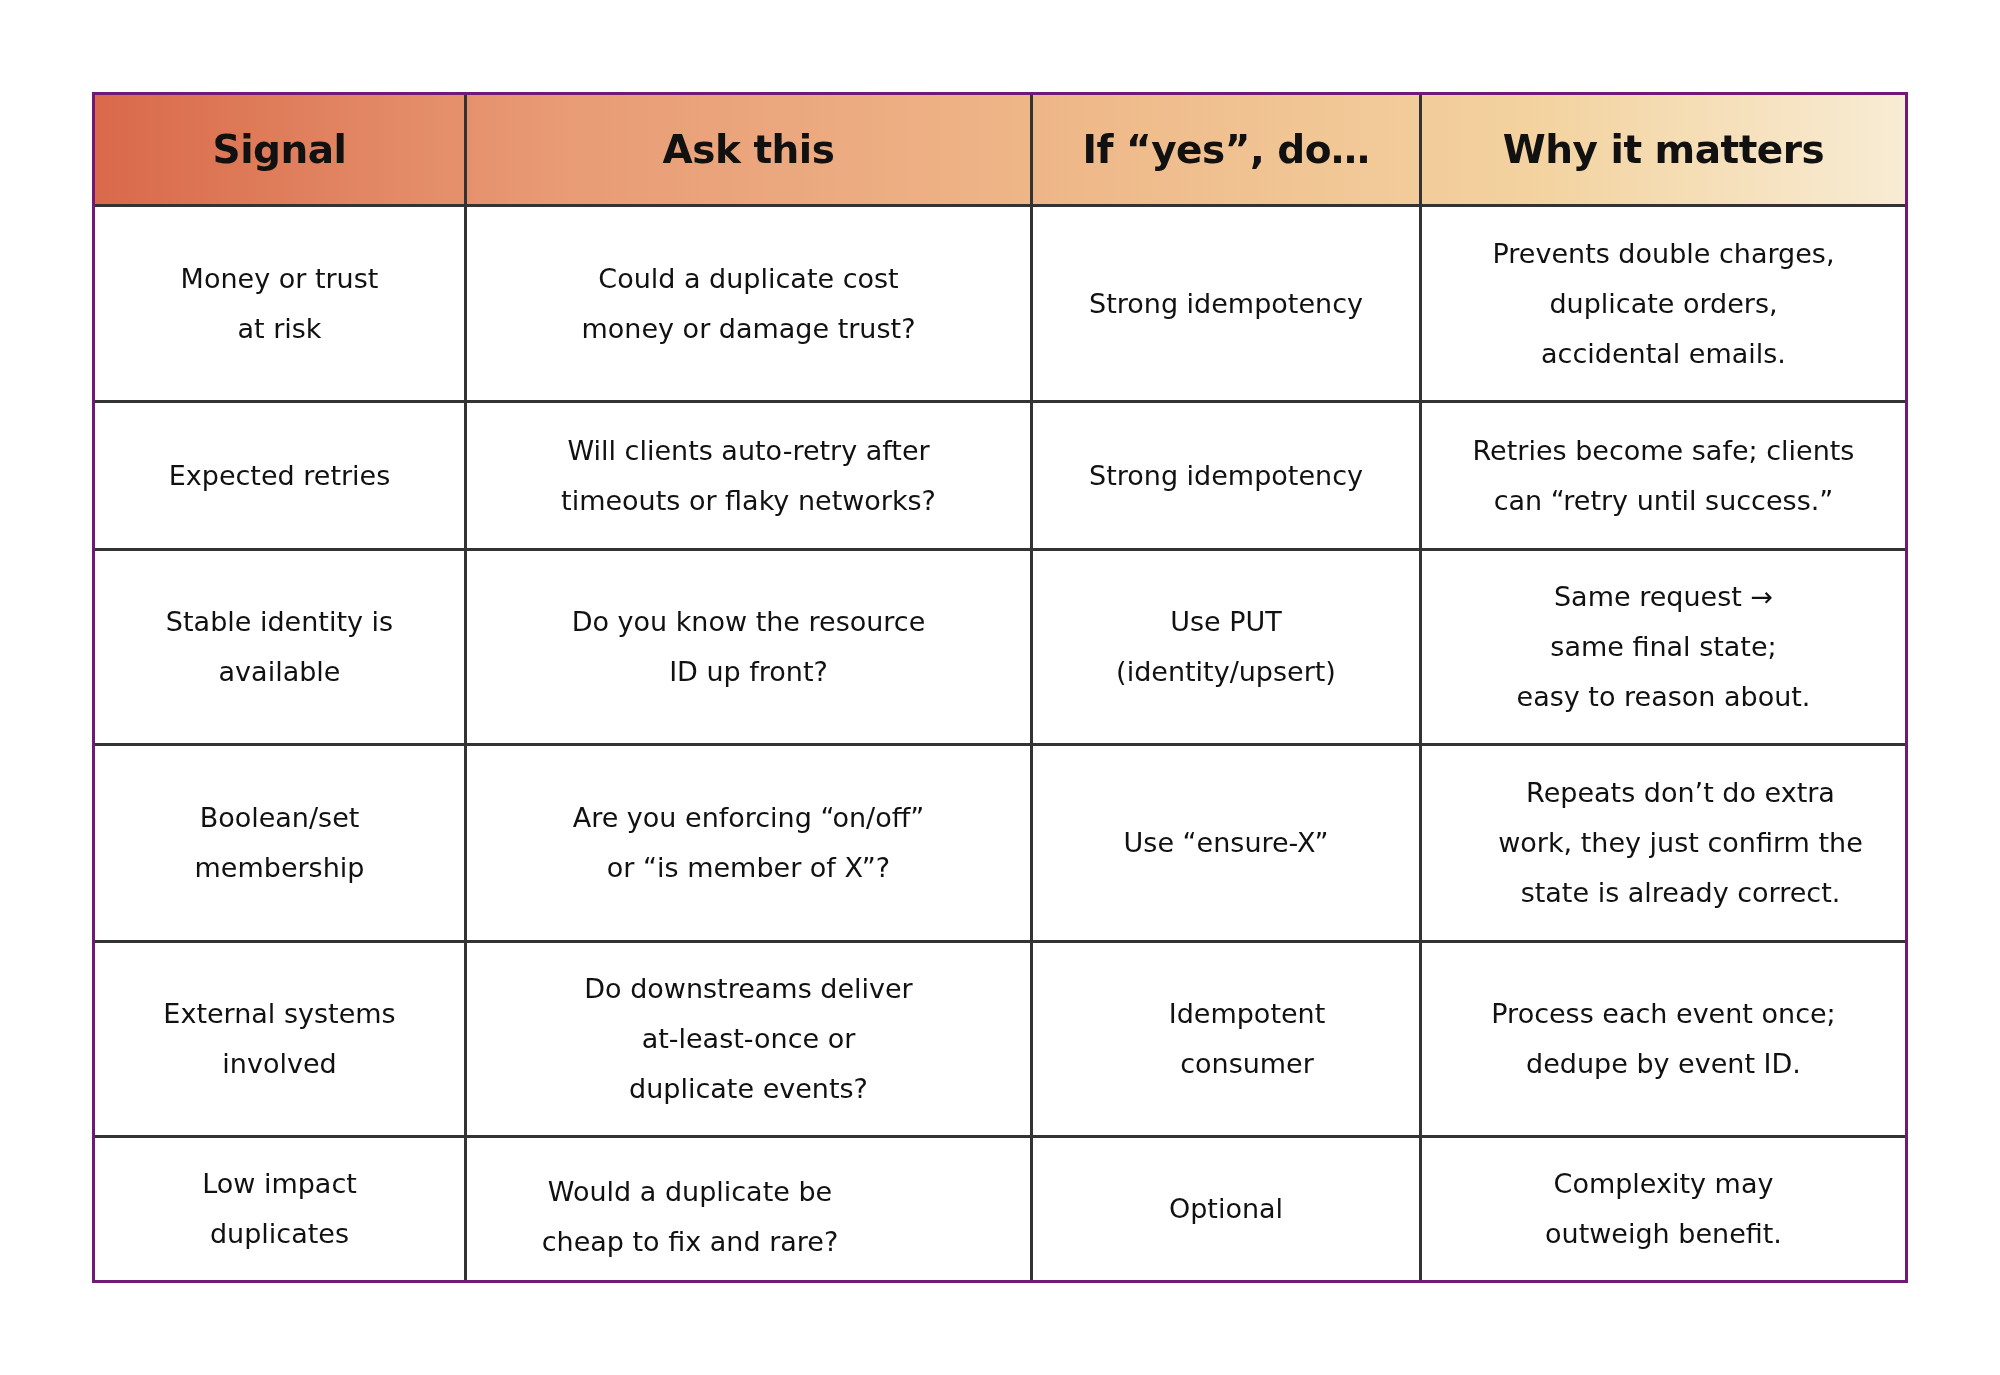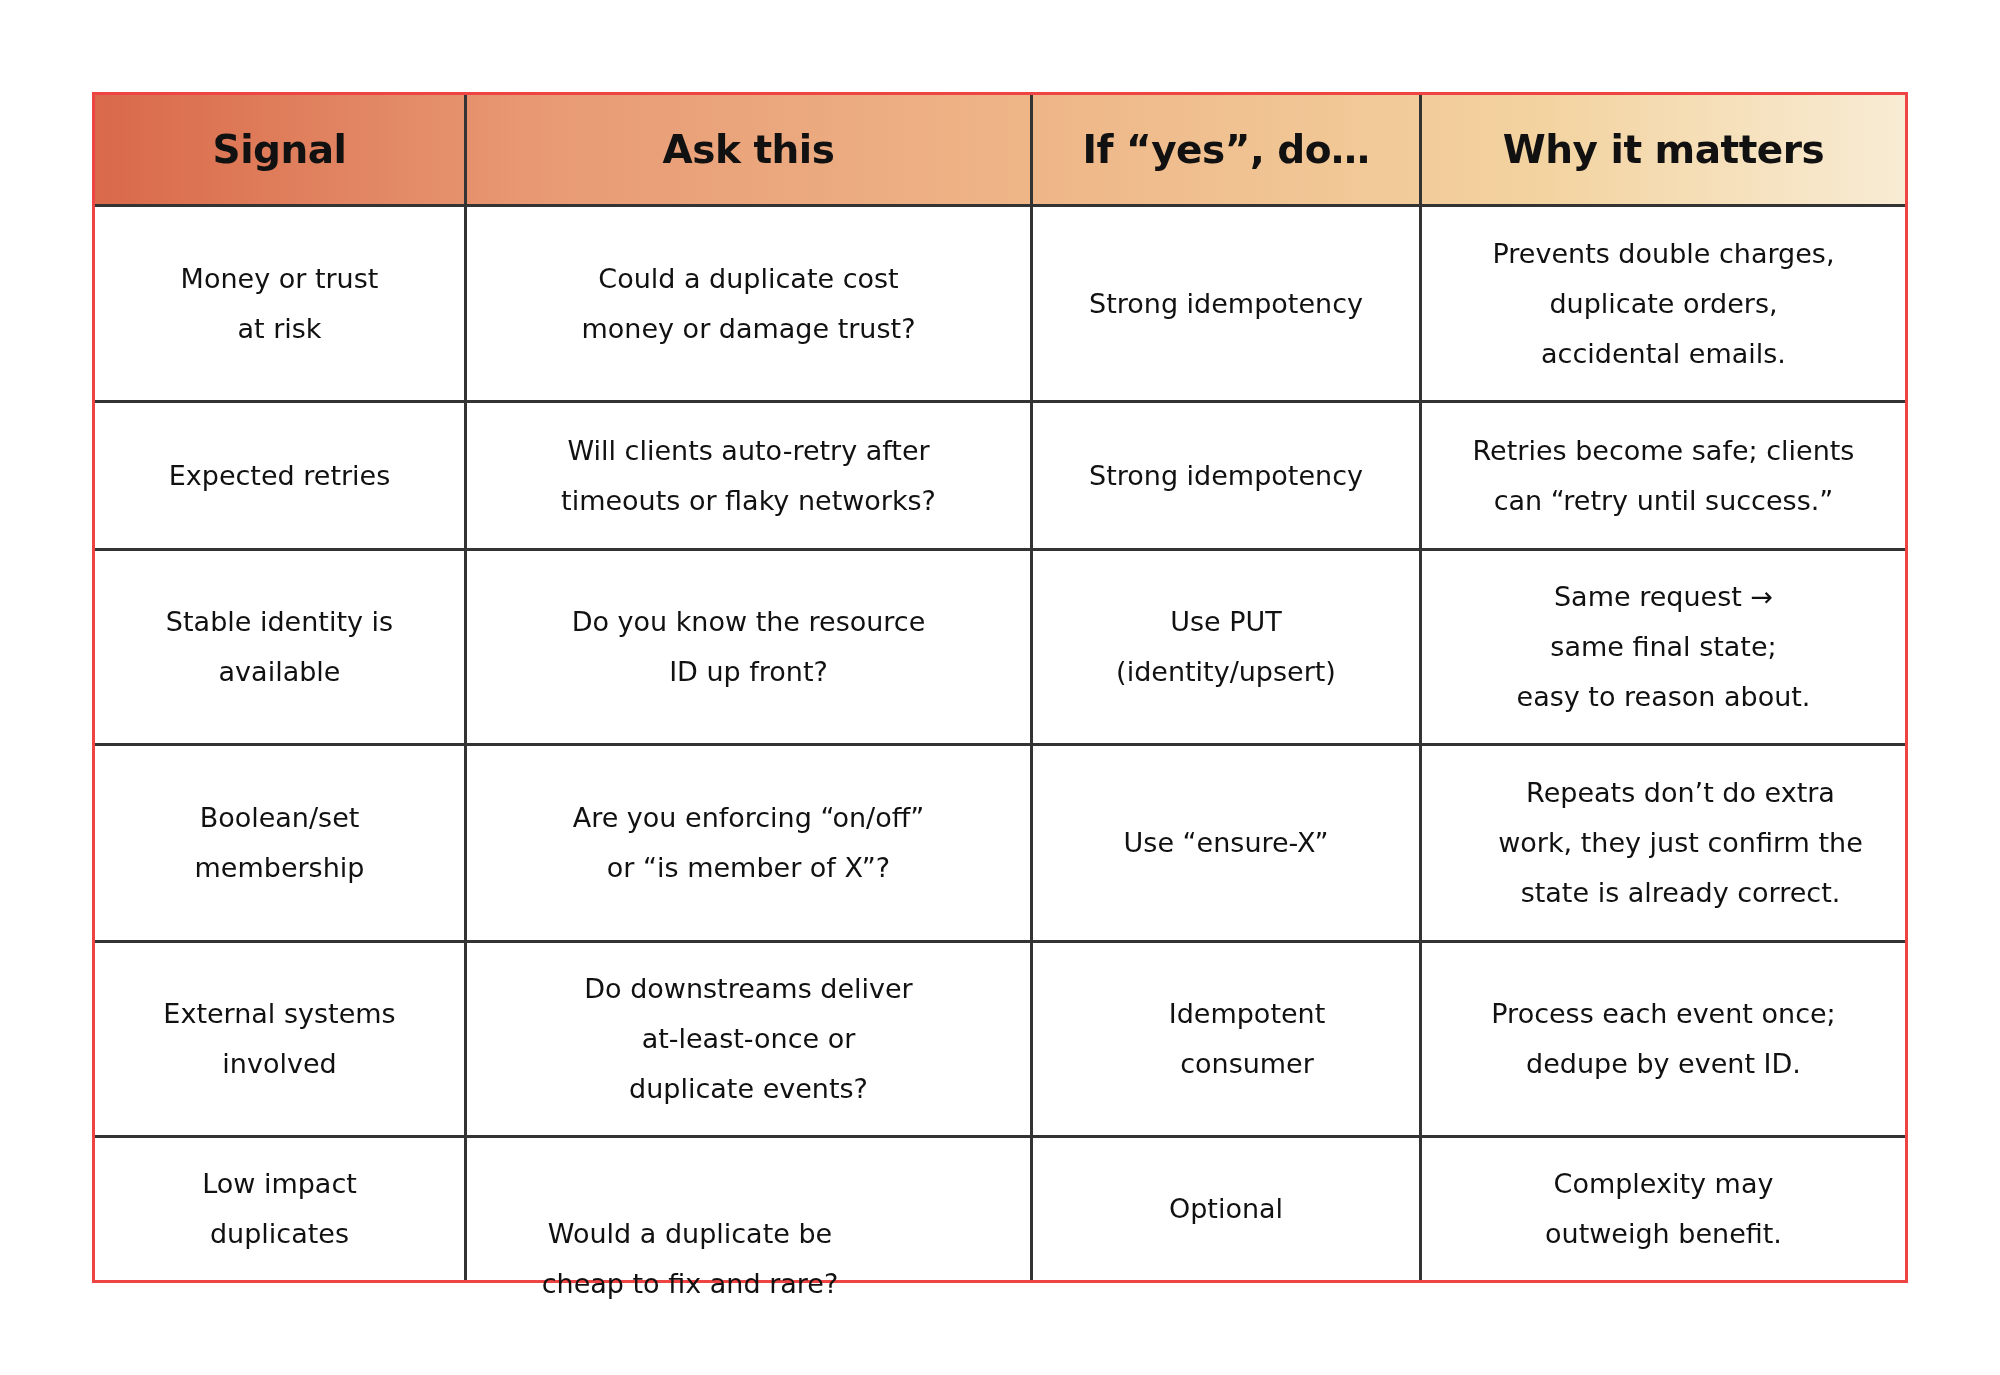--- a/index.html
+++ b/index.html
@@ -1,19 +1,19 @@
 <!DOCTYPE html>
 <html><head>
 <meta charset="utf-8">
 <style>
   html, body { margin:0; padding:0; background:#ffffff; }
   body { width:2000px; height:1375px; position:relative; overflow:hidden;
          font-family:"DejaVu Sans", sans-serif; color:#111; }
   .tbl { position:absolute; left:92px; top:92px; width:1816px; height:1191px;
-         border:3px solid #ef4444; box-sizing:border-box; }
+         border:3px solid #701a75; box-sizing:border-box; }
   .header { position:absolute; left:0; top:0; right:0; height:112px;
             background:linear-gradient(90deg,#d9694a 0%,#e89a74 25%,#efb98a 55%,#f3d3a0 80%,#f8ecd4 100%);
             border-bottom:3px solid #333; box-sizing:border-box; }
   .vline { position:absolute; top:0; bottom:0; width:3px; background:#333; }
   .hline { position:absolute; left:0; right:0; height:3px; background:#333; }
   .cell { position:absolute; display:flex; align-items:center; justify-content:center;
           text-align:center; box-sizing:border-box; padding:0 10px; }
   .hcell { font-weight:bold; font-size:39px; letter-spacing:-0.5px; }
   .bcell { font-size:27px; line-height:50px; white-space:pre-line; }
 </style>
@@ -78,18 +78,18 @@
   <div class="cell bcell" style="left:372px;top:848px;width:563px;height:192px">Do downstreams deliver
 at-least-once or
 duplicate events?</div>
   <div class="cell bcell" style="left:938px;top:848px;width:428px;height:192px">Idempotent
 consumer</div>
   <div class="cell bcell" style="left:0;top:1043px;width:369px;height:142px">Low impact
 duplicates</div>
 
   <div class="cell bcell" style="left:1327px;top:848px;width:483px;height:192px">Process each event once;
 dedupe by event ID.</div>
-  <div class="cell bcell" style="left:372px;top:1093px;width:446px;height:142px">Would a duplicate be
+  <div class="cell bcell" style="left:372px;top:1051px;width:446px;height:142px">Would a duplicate be
 cheap to fix and rare?</div>
   <div class="cell bcell" style="left:938px;top:1043px;width:386px;height:142px">Optional</div>
   <div class="cell bcell" style="left:1327px;top:1043px;width:483px;height:142px">Complexity may
 outweigh benefit.</div>
 </div>
 
 </body></html>

